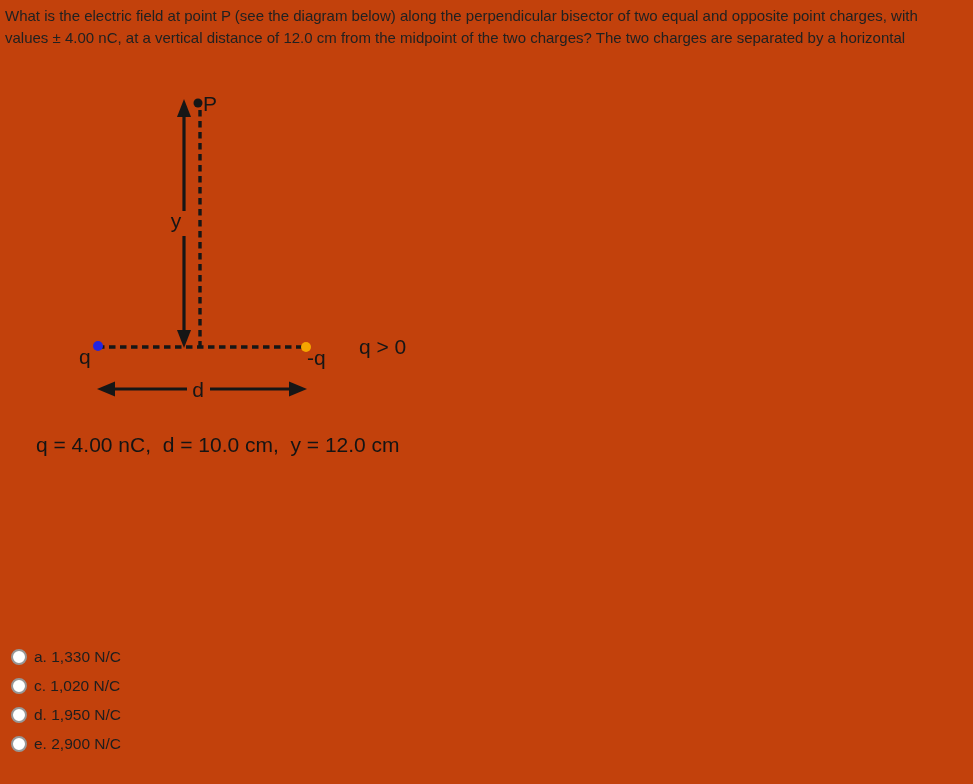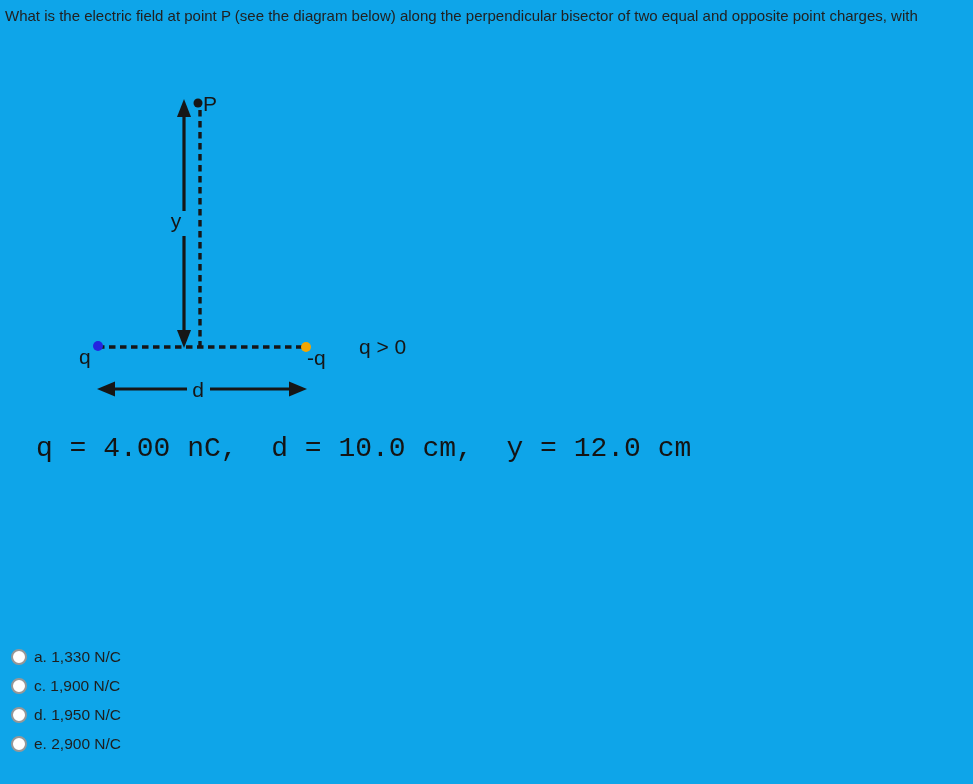--- a/index.html
+++ b/index.html
@@ -4,21 +4,21 @@
 <style>
   html, body {
     margin: 0;
     padding: 0;
     background: #ffffff;
   }
   .page {
     position: relative;
     width: 973px;
     height: 784px;
-    background: #0ea5e9;
+    background: #c2410c;
     overflow: hidden;
     font-family: "Liberation Sans", sans-serif;
   }
   .question {
     position: absolute;
     left: 5px;
     top: 5px;
     width: 966px;
     font-size: 15px;
     line-height: 22px;
@@ -36,22 +36,22 @@
   }
   .diagram text {
     font-family: "Liberation Sans", sans-serif;
     font-size: 21px;
     fill: #161616;
   }
   .given {
     position: absolute;
     left: 36px;
     top: 433px;
-    font-family: Liberation Mono, monospace;
-    font-size: 28px;
+    font-family: Liberation Sans, sans-serif;
+    font-size: 21px;
     color: #141414;
     white-space: pre;
   }
   .options {
     position: absolute;
     left: 11px;
     top: 642px;
   }
   .option {
     display: flex;
@@ -75,20 +75,21 @@
     white-space: nowrap;
   }
 </style>
 </head>
 <body>
 
 <div class="page">
 
   <div class="question" id="question">
       <div class="qline"><span>What is the electric field at point P (see the diagram below) along the perpendicular bisector of two equal and opposite point charges, with</span></div>
+      <div class="qline"><span>values ± 4.00 nC, at a vertical distance of 12.0 cm from the midpoint of the two charges? The two charges are separated by a horizontal</span></div>
     </div>
 
   <svg class="diagram" width="360" height="325" viewBox="0 0 360 325">
 
     <g>
       <polygon points="124,14 117,32 131,32" fill="#161616"></polygon>
       <line x1="124" y1="30" x2="124" y2="126" stroke="#161616" stroke-width="3.2"></line>
       <line x1="124" y1="151" x2="124" y2="247" stroke="#161616" stroke-width="3.2"></line>
       <polygon points="124,263 117,245 131,245" fill="#161616"></polygon>
     </g>
@@ -120,21 +121,21 @@
 
   <div class="given">q = 4.00 nC,  d = 10.0 cm,  y = 12.0 cm</div>
 
   <div class="options">
     <div class="option">
       <span class="radio"></span>
       <span class="option-label">a. 1,330 N/C</span>
     </div>
     <div class="option">
       <span class="radio"></span>
-      <span class="option-label">c. 1,900 N/C</span>
+      <span class="option-label">c. 1,020 N/C</span>
     </div>
     <div class="option">
       <span class="radio"></span>
       <span class="option-label">d. 1,950 N/C</span>
     </div>
     <div class="option">
       <span class="radio"></span>
       <span class="option-label">e. 2,900 N/C</span>
     </div>
   </div>

